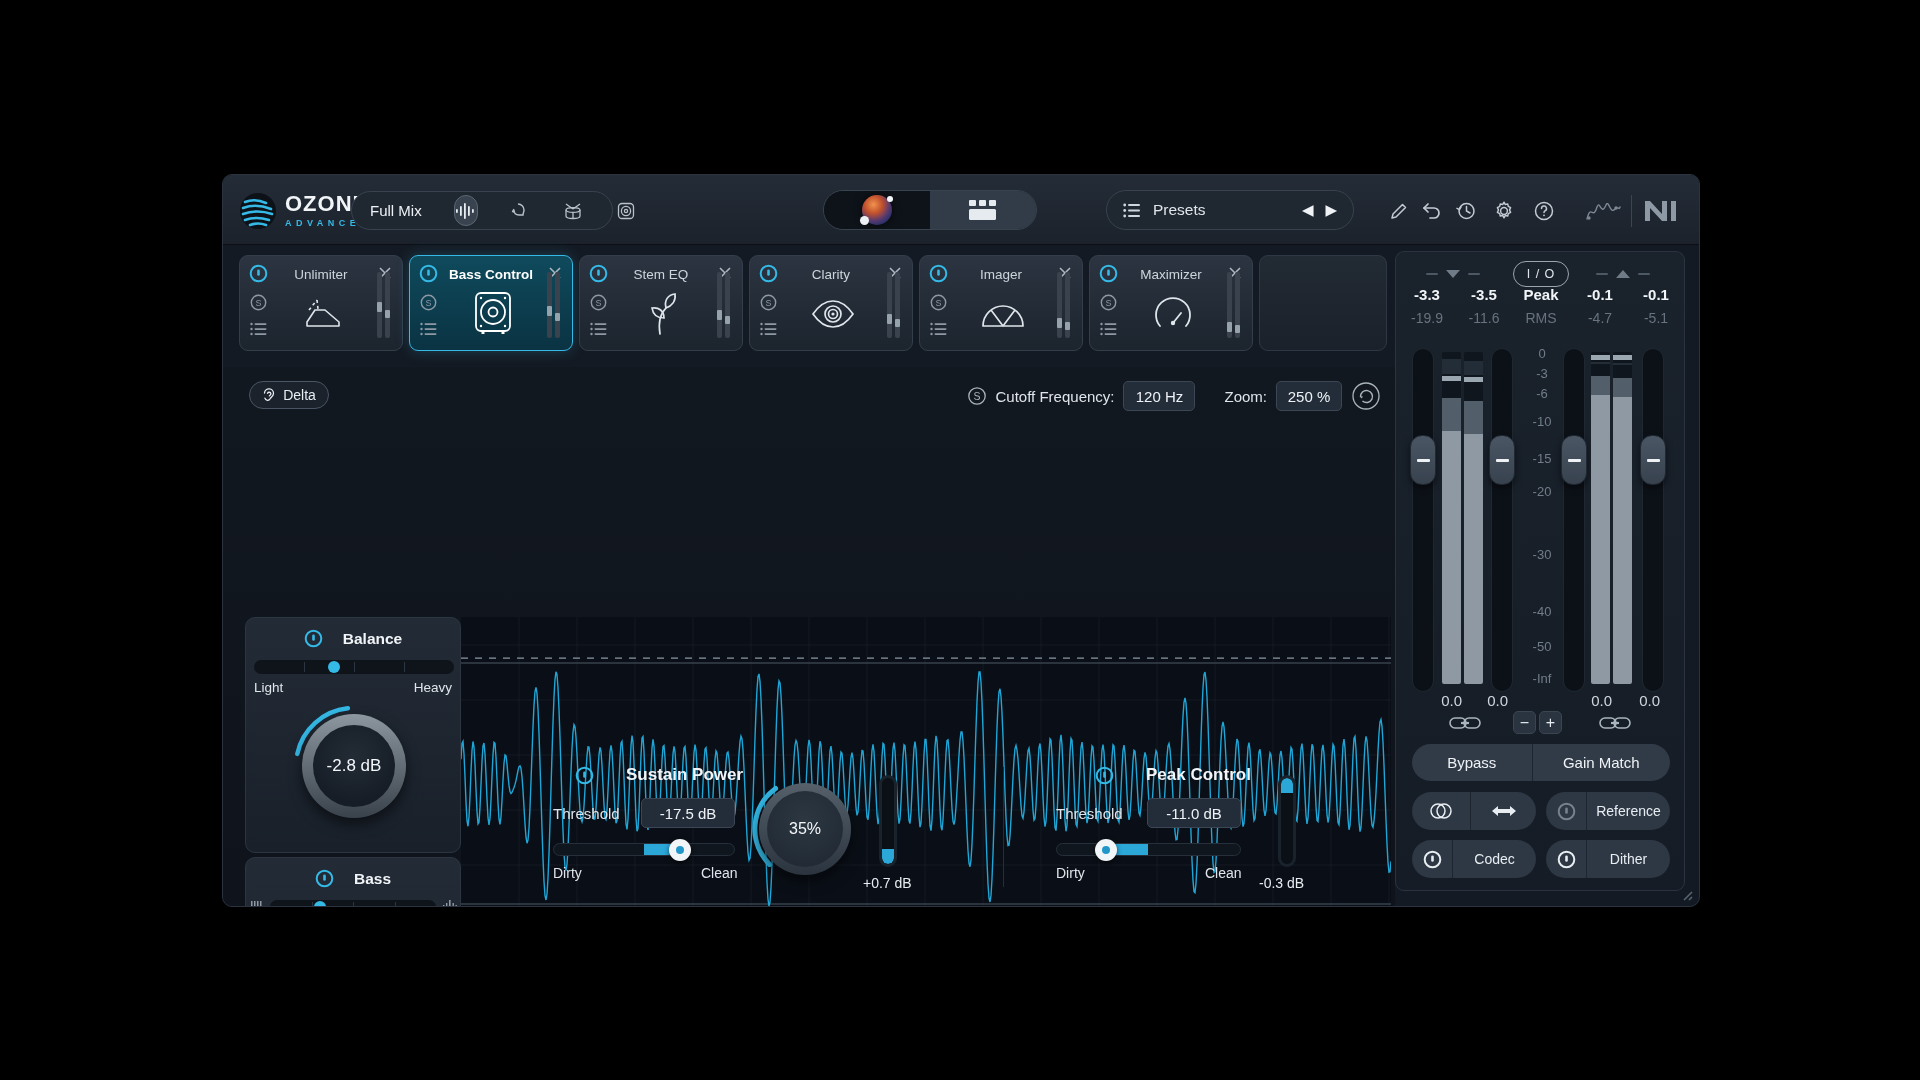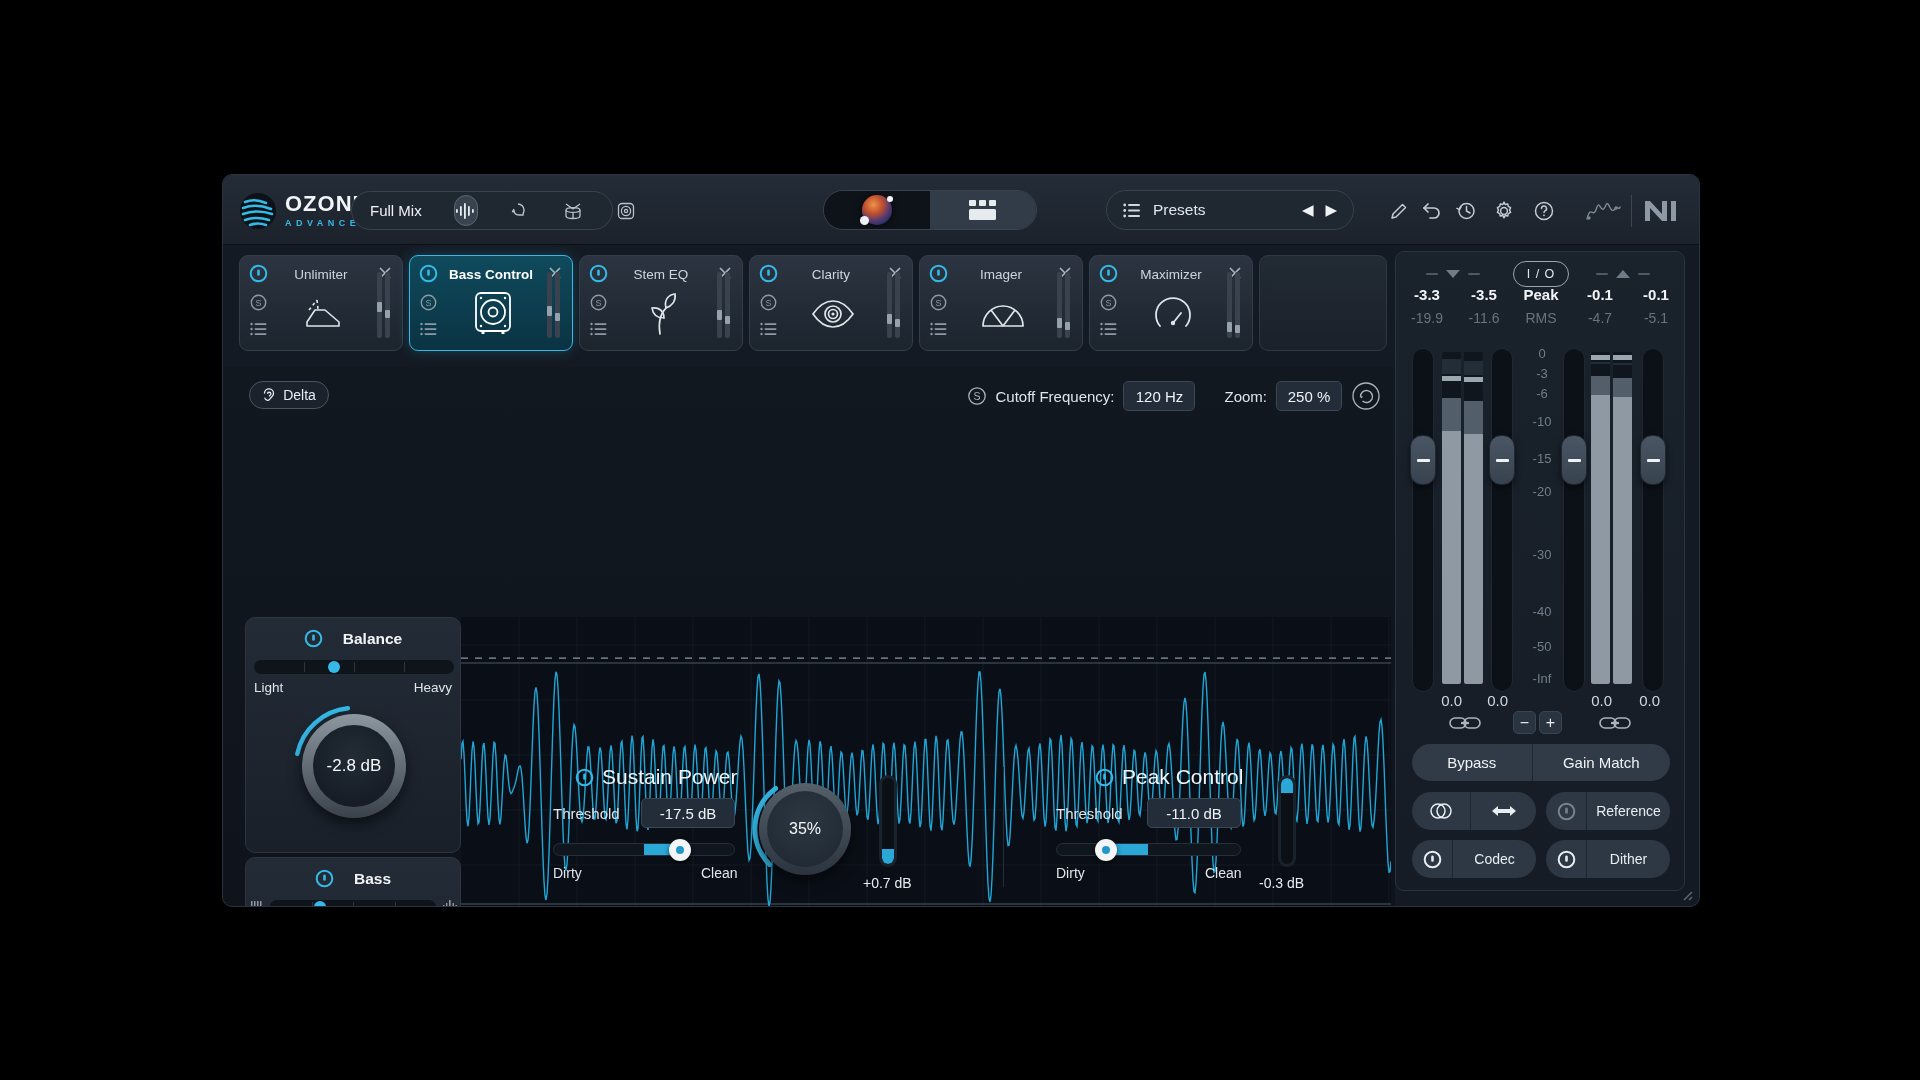--- a/index.html
+++ b/index.html
@@ -80,21 +80,21 @@
   .knob .ring{position:absolute;inset:0;border-radius:50%;
     background:linear-gradient(180deg,#8d979f,#39424b);box-shadow:0 6px 14px rgba(0,0,0,.55);}
   .knob .face{position:absolute;border-radius:50%;
     background:radial-gradient(circle at 50% 38%,#232c36,#161d26 70%);display:flex;align-items:center;justify-content:center;}
   .knob .val{color:#f4f7fa;}
   .knob svg.arc{position:absolute;pointer-events:none;}
   
   #wave{position:absolute;left:238px;top:250px;width:930px;height:333px;background:#0a0f17;}
   
   .b-head{position:absolute;display:flex;align-items:center;gap:8px;}
-  .b-head .ttl{font-size:21px;font-weight:normal;color:#f2f5f8;}
+  .b-head .ttl{font-size:17px;font-weight:bold;color:#f2f5f8;margin-left:24px;}
   .thr-lab{position:absolute;font-size:15px;color:#dfe5ea;}
   .fslider{position:absolute;height:13px;border-radius:7px;background:#10161e;border:1px solid #262f3a;}
   .fslider .fill{position:absolute;top:0;height:100%;background:#2ba7d8;}
   .fslider .hndl{position:absolute;top:-5px;width:22px;height:22px;border-radius:50%;background:#f2f5f8;
     box-shadow:0 2px 5px rgba(0,0,0,.6);display:flex;align-items:center;justify-content:center;}
   .fslider .hndl i{width:8px;height:8px;border-radius:50%;background:#2196c9;}
   .dc{position:absolute;font-size:14px;color:#dfe5ea;}
   .vmeter{position:absolute;width:18px;border-radius:9px;background:#1a222c;padding:3px;}
   .vmeter .trk{position:relative;width:100%;height:100%;border-radius:6px;background:#0b1017;overflow:hidden;}
   .vmeter .cap{position:absolute;left:0;width:100%;height:15px;background:#2ba7d8;}

